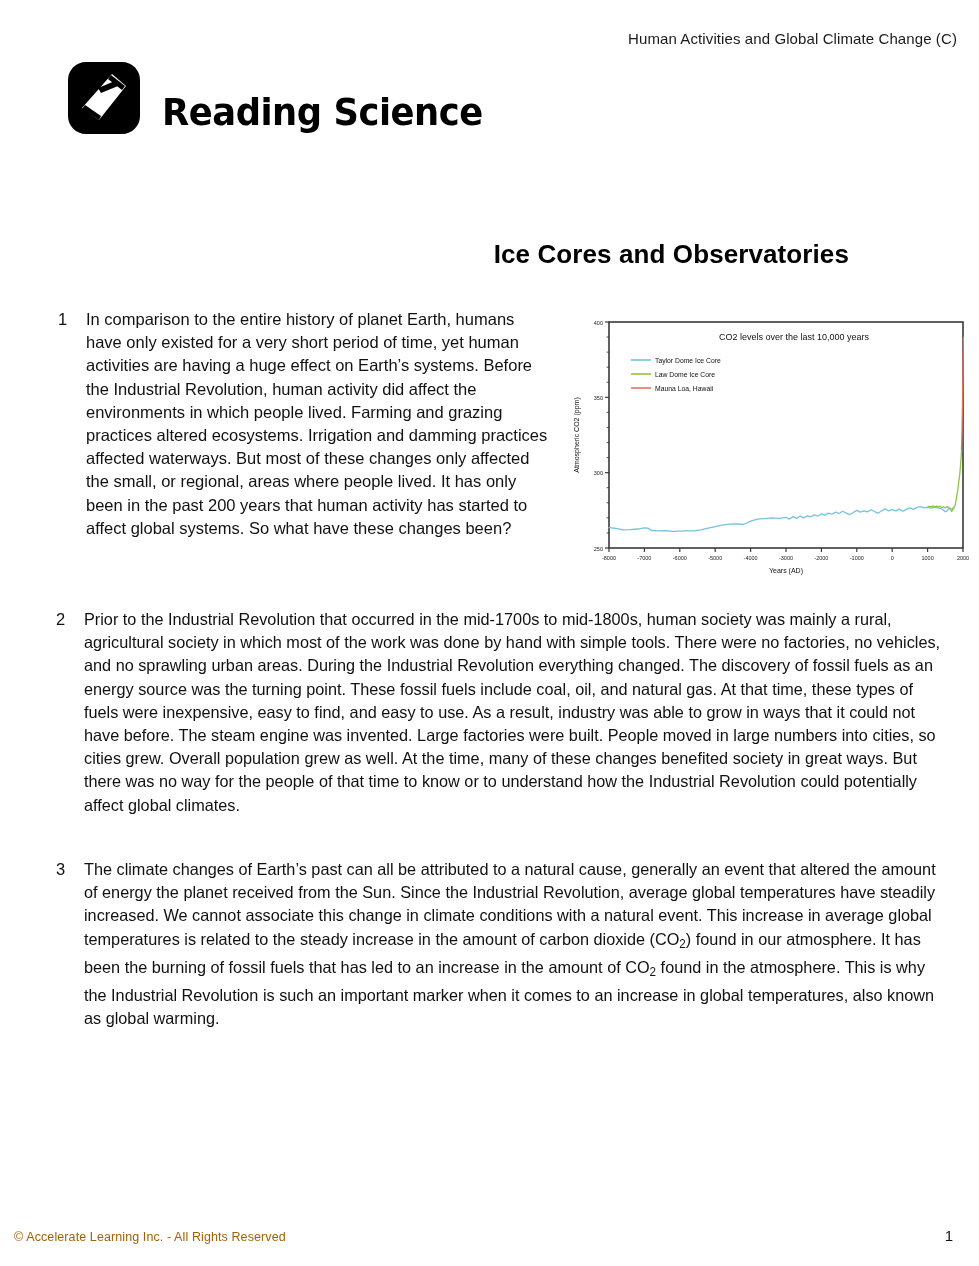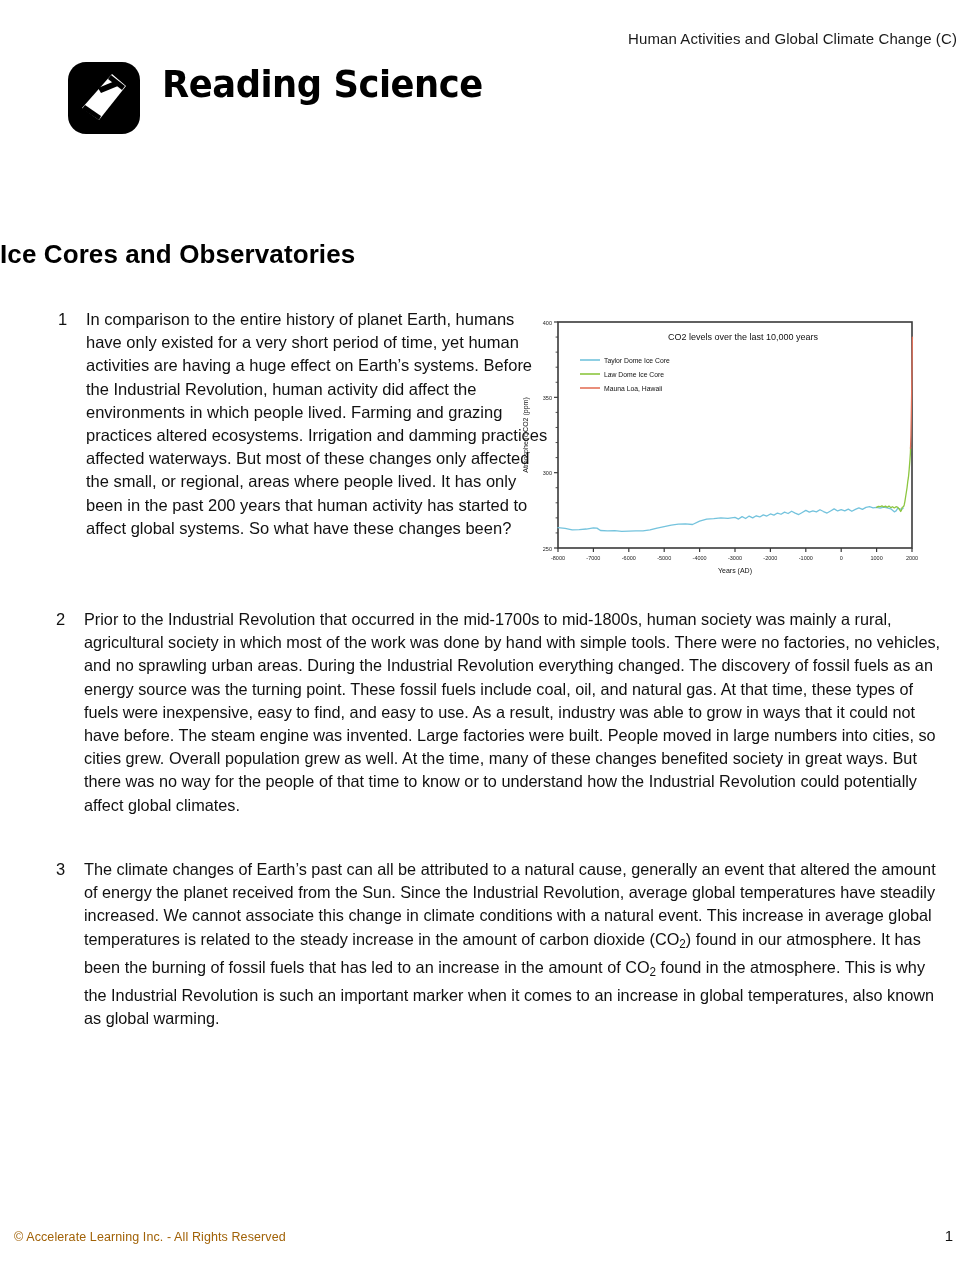--- a/index.html
+++ b/index.html
@@ -30,21 +30,21 @@
     letter-spacing: 0.1px;
     white-space: nowrap;
   }
 
   
   .logo-block {
     position: absolute;
     top: 62px;
     left: 68px;
     display: flex;
-    align-items: flex-start;
+    align-items: flex-end;
     gap: 22px;
   }
   .logo-mark {
     width: 72px;
     height: 72px;
     flex: 0 0 auto;
   }
   .logo-text {
     font-family: "DejaVu Sans", sans-serif;
     font-size: 38px;
@@ -78,21 +78,21 @@
   .nd-rule.name-rule { width: 300px; }
   .nd-rule.date-rule { width: 108px; }
   .nd-gap { width: 32px; }
 
   
   .doc-title {
     position: absolute;
     top: 239px;
     left: 0;
     width: 849px;
-    text-align: left;
+    text-align: right;
     font-size: 26px;
     font-weight: 700;
     color: #000000;
     letter-spacing: 0.1px;
   }
 
   
   .para {
     position: absolute;
     display: flex;
@@ -129,21 +129,21 @@
   #para-2 .txt, #para-3 .txt {
     transform: scaleX(0.985);
     transform-origin: left top;
   }
   sub { font-size: 0.72em; vertical-align: -0.25em; }
 
   
   .figure {
     position: absolute;
     top: 308px;
-    left: 514px;
+    left: 565px;
     width: 410px;
     height: 278px;
   }
   .figure svg { display: block; }
 
   
   .footer-copy {
     position: absolute;
     left: 14px;
     bottom: 22px;

